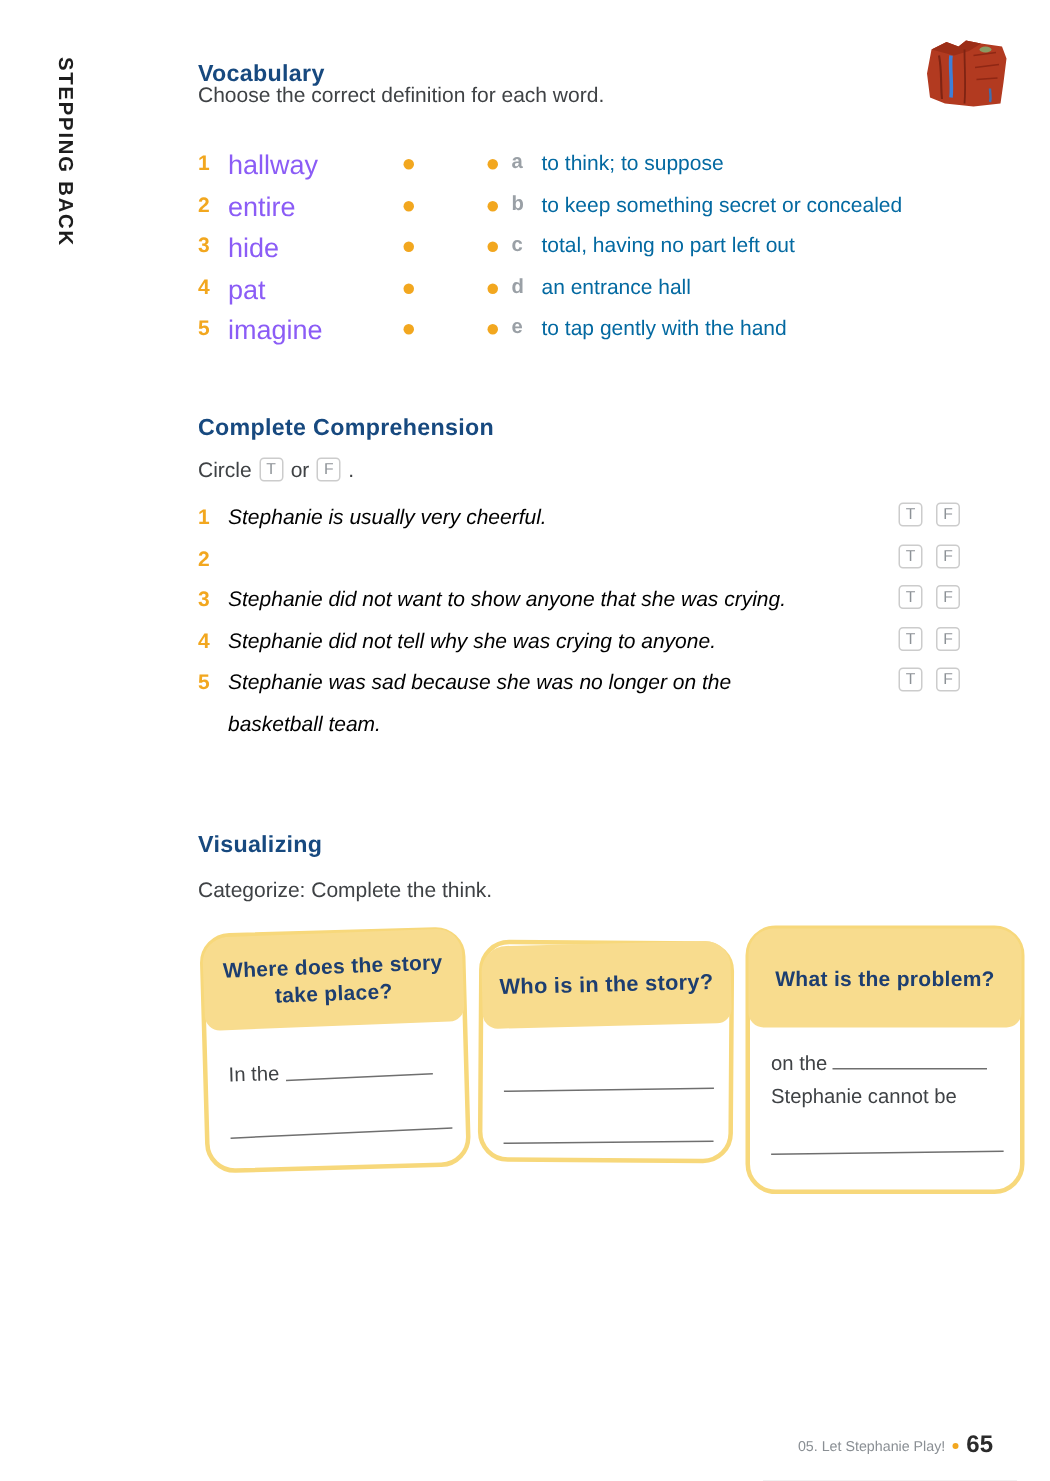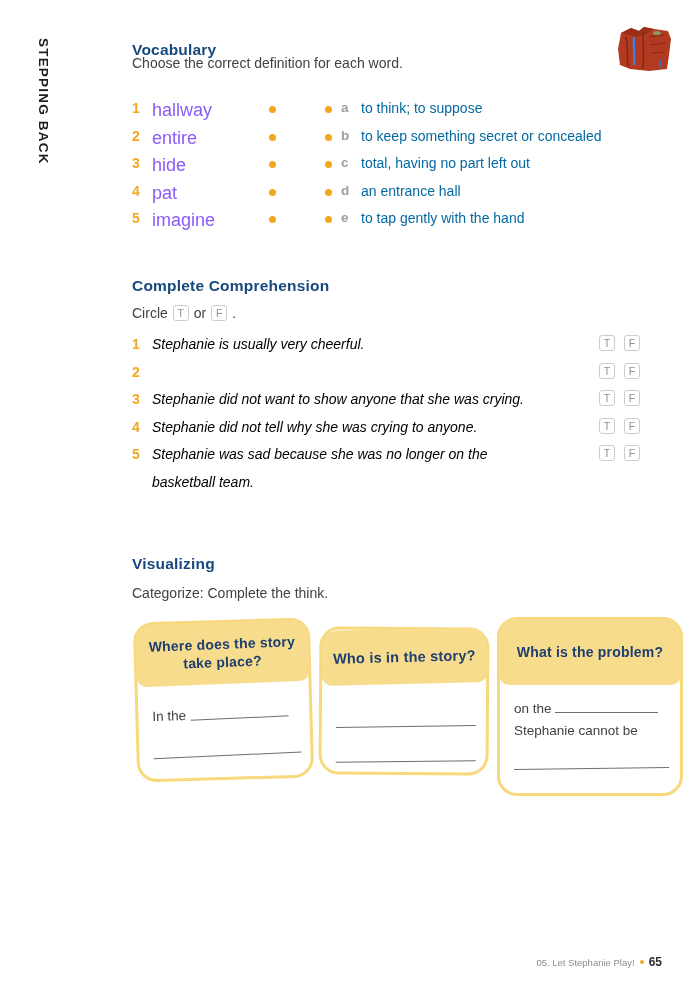--- a/index.html
+++ b/index.html
@@ -54,21 +54,21 @@
     margin:-1px; background:#f8dc8e; border-radius:17px 17px 10px 10px;
     display:flex; align-items:center; justify-content:center; text-align:center;
     color:#1d3e70; font-weight:700; font-size:14px; line-height:18px; letter-spacing:.2px;
   }
   .chart-body { padding:14px 14px 0 14px; font-size:13.5px; color:#3f4245; }
   .blank { display:inline-block; border-bottom:1.5px solid #6f6f6f; height:14px; vertical-align:baseline; }
   
   #footer { position:absolute; right:38px; top:955px; display:flex; align-items:center; gap:5px; }
   #footer .chap { font-size:9.5px; color:#8a8f94; }
   #footer .fdot { width:4px; height:4px; border-radius:50%; background:#f2a71f; }
-  #footer .pnum { font-size:12px; font-weight:700; color:#2b2b2b; }
+  #footer .pnum { font-size:16px; font-weight:700; color:#2b2b2b; }
   
   #jacket { position:absolute; left:616px; top:25px; }
 </style>
 </head>
 <body>
 
 <div id="page">
 
   <div class="side-label">STEPPING BACK</div>
 

